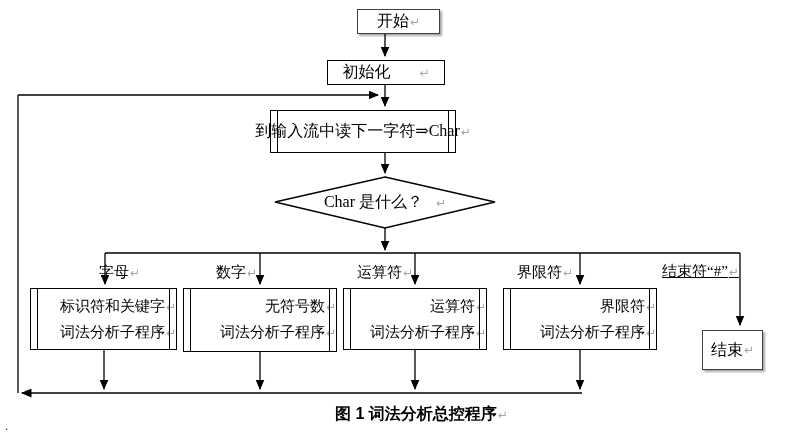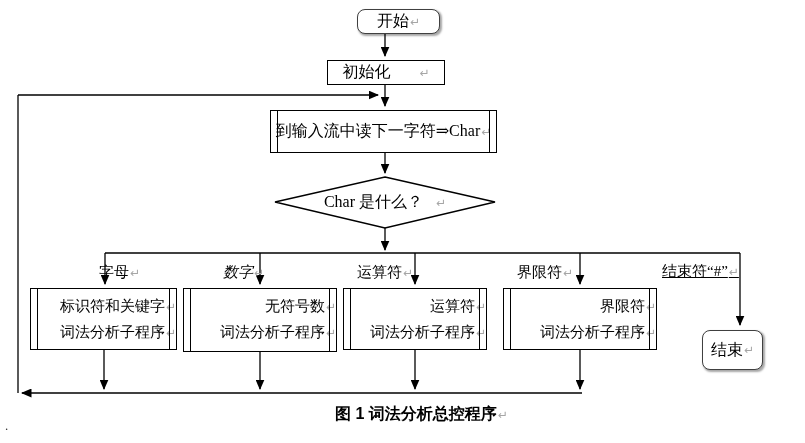--- a/index.html
+++ b/index.html
@@ -8,21 +8,21 @@
     font-family:"Liberation Serif","DejaVu Serif",serif;color:#000;
     overflow:hidden;
   }
   .connectors{position:absolute;left:0;top:0;}
   .node{
     position:absolute;background:#fff;border:1.4px solid #000;
     box-sizing:border-box;display:flex;align-items:center;justify-content:center;
     font-size:16px;white-space:nowrap;
   }
   .rounded{
-    border-radius:8px;border:1.4px solid #404040;
+    border-radius:0;border:1.4px solid #404040;
     box-shadow:1.5px 1.5px 2px rgba(0,0,0,0.35);
   }
   .pbox{
     position:absolute;background:#fff;border:1.4px solid #000;
     box-sizing:border-box;font-size:15px;text-align:right;
     padding-top:5px;line-height:25px;white-space:nowrap;
   }
   .pbox .bar{position:absolute;top:0;bottom:0;width:0;border-left:1.3px solid #000;}
   .bar.l{left:6px;}
   .bar.r{right:6px;}
@@ -92,34 +92,34 @@
   <div class="node rounded" style="left:357px;top:9px;width:83px;height:25px;">
     <span>开始</span>
       <span class="cr">↵</span>
   </div>
 
   <div class="node" style="left:327px;top:60px;width:118px;height:25px;gap:28px;">
     <span>初始化</span>
       <span class="cr">↵</span>
   </div>
 
-  <div class="node" style="left:270px;top:110px;width:227px;height:43px;">
+  <div class="node" style="left:270px;top:110px;width:186px;height:43px;">
     <span class="bar l" style="position:absolute;top:0;bottom:0;left:6px;border-left:1.3px solid #000;"></span>
     <span class="bar r" style="position:absolute;top:0;bottom:0;right:6px;border-left:1.3px solid #000;"></span>
     <span>到输入流中读下一字符⇒Char</span>
       <span class="cr">↵</span>
   </div>
 
   <div class="dtext" style="left:285px;top:192px;width:200px;height:21px;">
     <span>Char 是什么？</span>
       <span class="cr">↵</span>
   </div>
 
   <div class="blabel" style="left:72px;top:263px;margin-left:27px;"><span>字母</span><span class="cr">↵</span></div>
-  <div class="blabel" style="left:223px;top:263px;font-style:italic;"><span>数字</span><span class="cr">↵</span></div>
+  <div class="blabel" style="left:216px;top:263px;"><span>数字</span><span class="cr">↵</span></div>
   <div class="blabel" style="left:357px;top:263px;"><span>运算符</span><span class="cr">↵</span></div>
   <div class="blabel" style="left:517px;top:263px;"><span>界限符</span><span class="cr">↵</span></div>
   <div class="blabel" style="left:662px;top:262px;text-decoration:underline;"><span>结束符“#”</span><span class="cr">↵</span></div>
 
   <div class="pbox" style="left:30px;top:288px;width:147px;height:62px;">
     <span class="bar l"></span>
     <span class="bar r"></span>
     <div><span>标识符和关键字</span><span class="cr">↵</span></div>
     <div><span>词法分析子程序</span><span class="cr">↵</span></div>
   </div>

